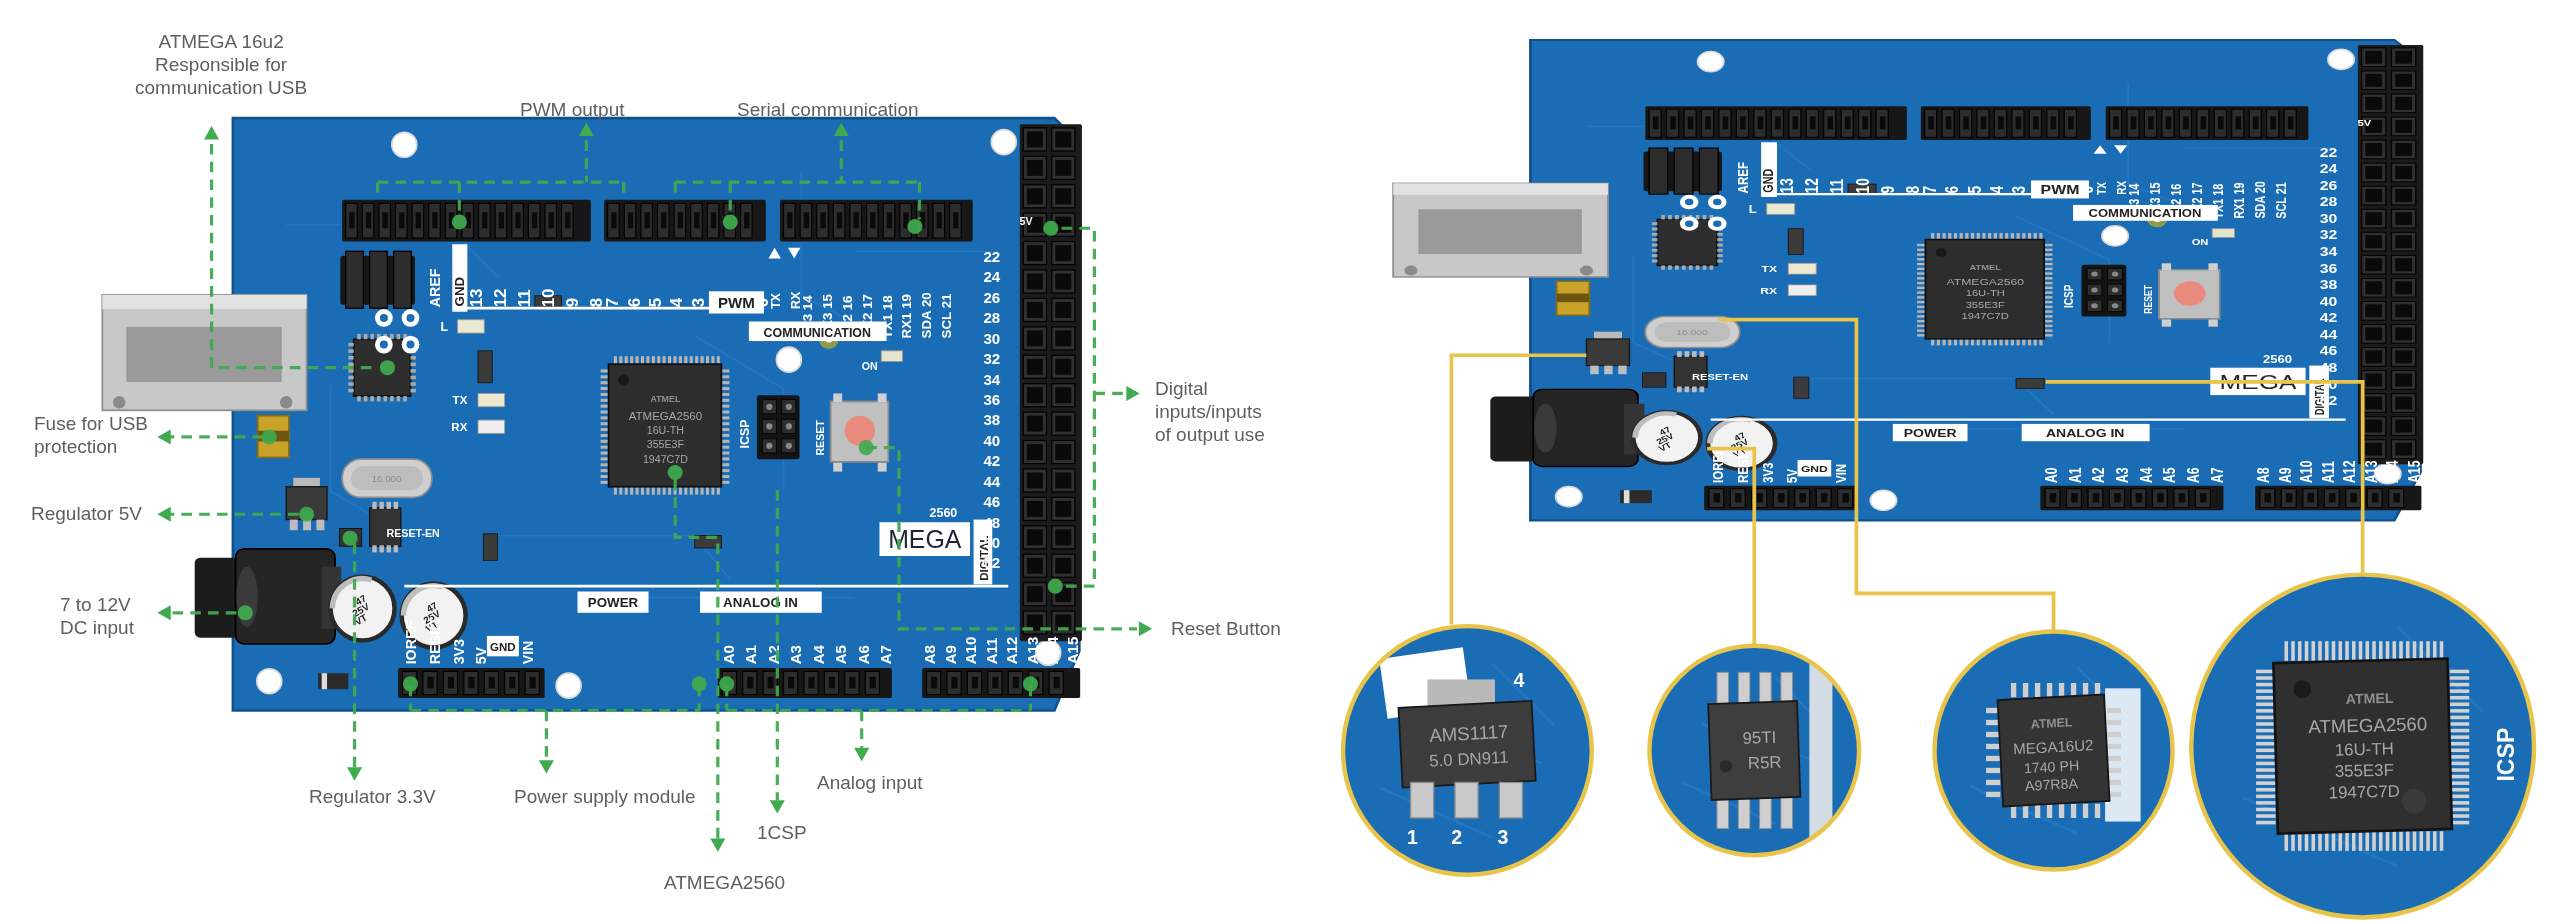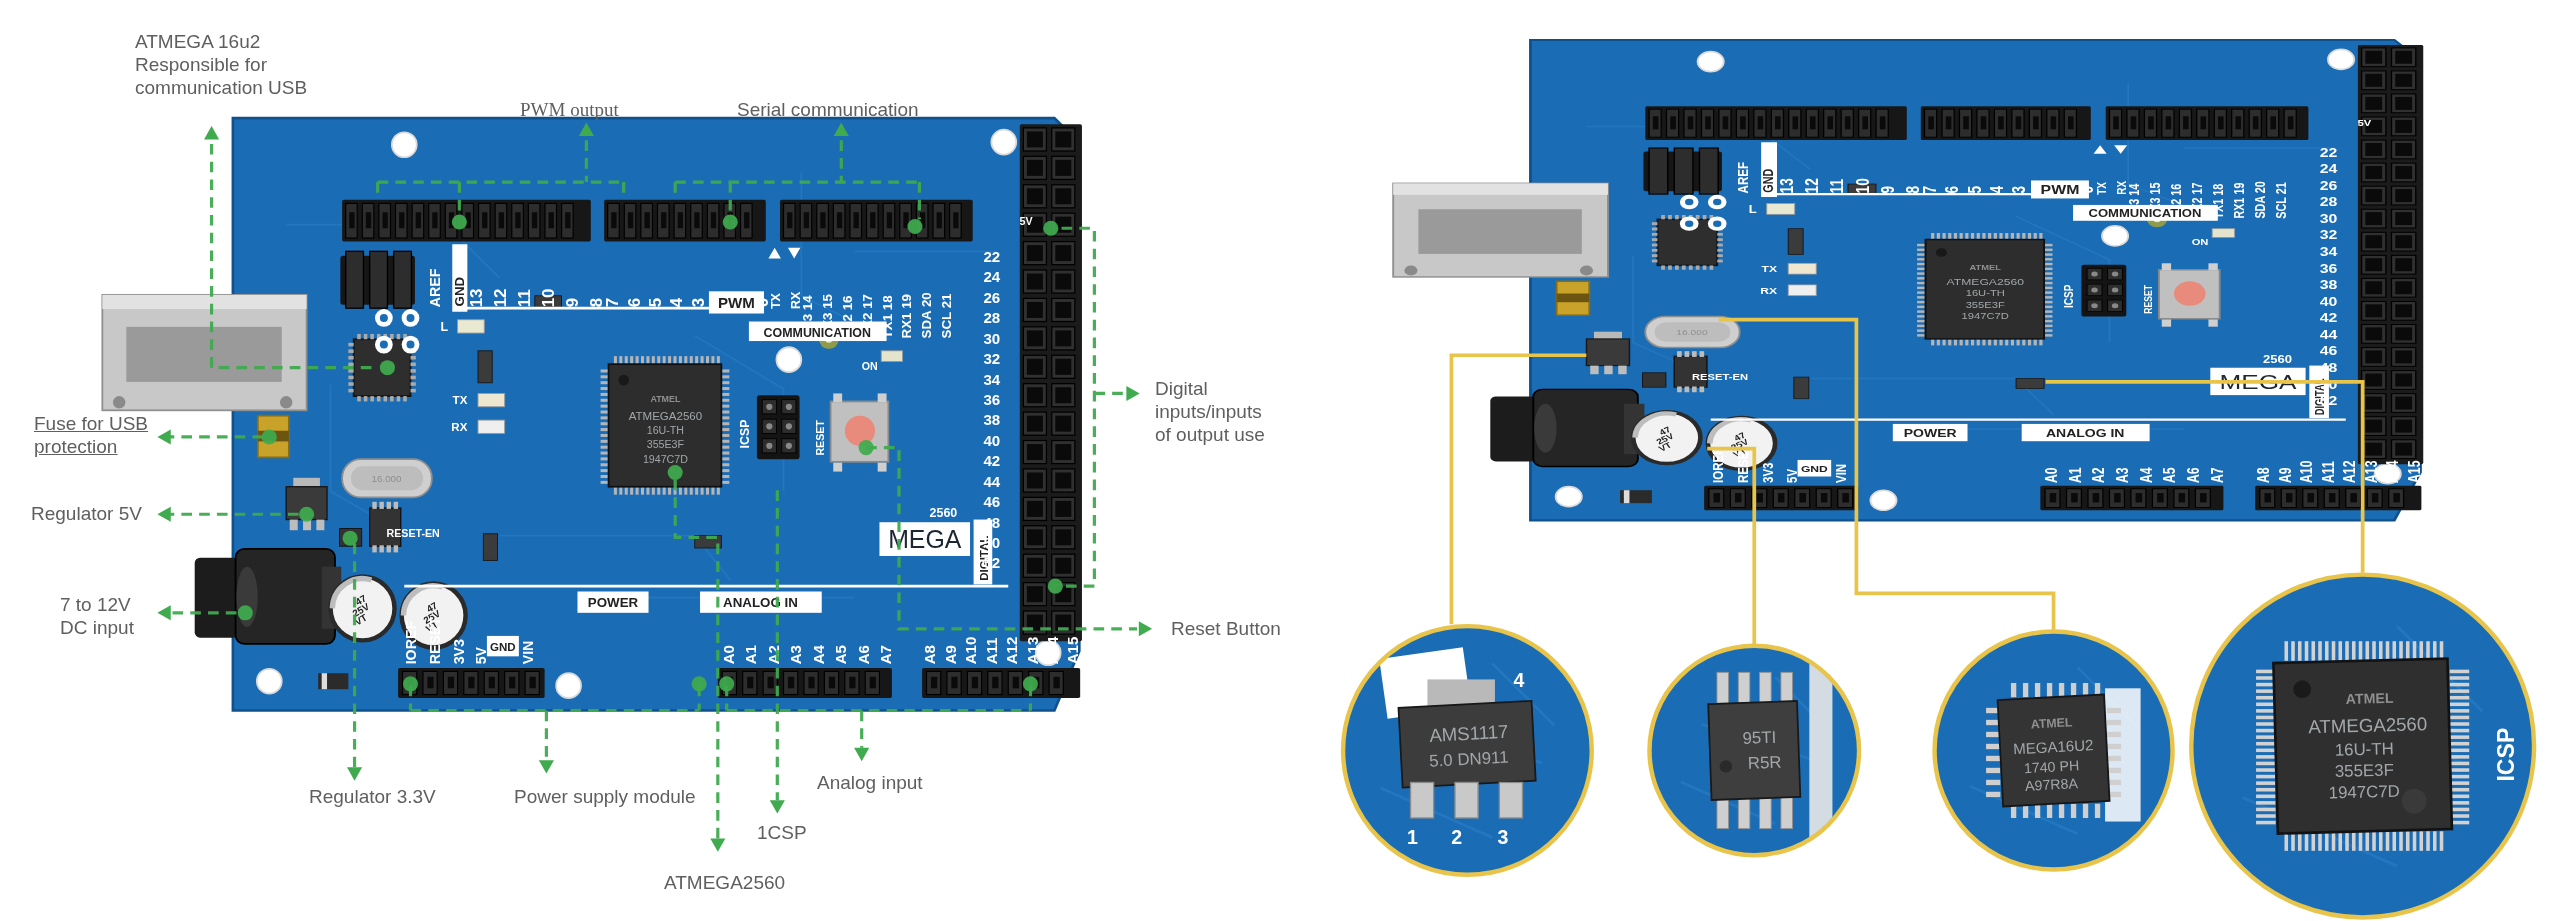--- a/index.html
+++ b/index.html
@@ -1272,34 +1272,34 @@
         <text x="2668" y="792" font-size="16" fill="#8f8f8f" font-weight="bold" text-anchor="middle" font-family="&quot;Liberation Sans&quot;, sans-serif" transform="rotate(-1.5 2668 792)">ATMEL</text>
         <text x="2666" y="824" font-size="21" fill="#a2a7aa" font-weight="normal" text-anchor="middle" font-family="&quot;Liberation Sans&quot;, sans-serif" transform="rotate(-1.5 2666 824)">ATMEGA2560</text>
         <text x="2662" y="850" font-size="19" fill="#a2a7aa" font-weight="normal" text-anchor="middle" font-family="&quot;Liberation Sans&quot;, sans-serif" transform="rotate(-1.5 2662 850)">16U-TH</text>
         <text x="2662" y="874" font-size="19" fill="#a2a7aa" font-weight="normal" text-anchor="middle" font-family="&quot;Liberation Sans&quot;, sans-serif" transform="rotate(-1.5 2662 874)">355E3F</text>
         <text x="2662" y="898" font-size="19" fill="#a2a7aa" font-weight="normal" text-anchor="middle" font-family="&quot;Liberation Sans&quot;, sans-serif" transform="rotate(-1.5 2662 898)">1947C7D</text>
         <text x="2830" y="880" font-size="26" fill="#fff" font-weight="bold" text-anchor="start" font-family="&quot;Liberation Sans&quot;, sans-serif" transform="rotate(-90 2830 880)">ICSP</text>
       </g>
       <circle cx="2660" cy="840" r="193" fill="none" stroke="#e8c44a" stroke-width="5"></circle>
     </svg>
 
-<div class="callout-label" style="left:135px;top:30px;">
+<div class="callout-label" style="left:135px;top:30px;text-align:center;">
   <span>ATMEGA 16u2</span>
   <span>Responsible for</span>
   <span>communication USB</span>
 </div>
-<div class="callout-label" style="left:520px;top:98px;font-family:Liberation Serif, serif;">PWM output</div>
+<div class="callout-label" style="left:520px;top:98px;">PWM output</div>
 <div class="callout-label" style="left:737px;top:98px;">Serial communication</div>
 <div class="callout-label" style="left:1155px;top:377px;">
   <span>Digital</span>
   <span>inputs/inputs</span>
   <span>of output use</span>
 </div>
 <div class="callout-label" style="left:1171px;top:617px;">Reset Button</div>
-<div class="callout-label" style="left:34px;top:412px;text-decoration:underline;">
+<div class="callout-label" style="left:34px;top:412px;">
   <span>Fuse for USB</span>
   <span>protection</span>
 </div>
 <div class="callout-label" style="left:31px;top:502px;">Regulator 5V</div>
 <div class="callout-label" style="left:60px;top:593px;">
   <span>7 to 12V</span>
   <span>DC input</span>
 </div>
 <div class="callout-label" style="left:309px;top:785px;">Regulator 3.3V</div>
 <div class="callout-label" style="left:490px;top:785px;margin-left:24px;">Power supply module</div>

